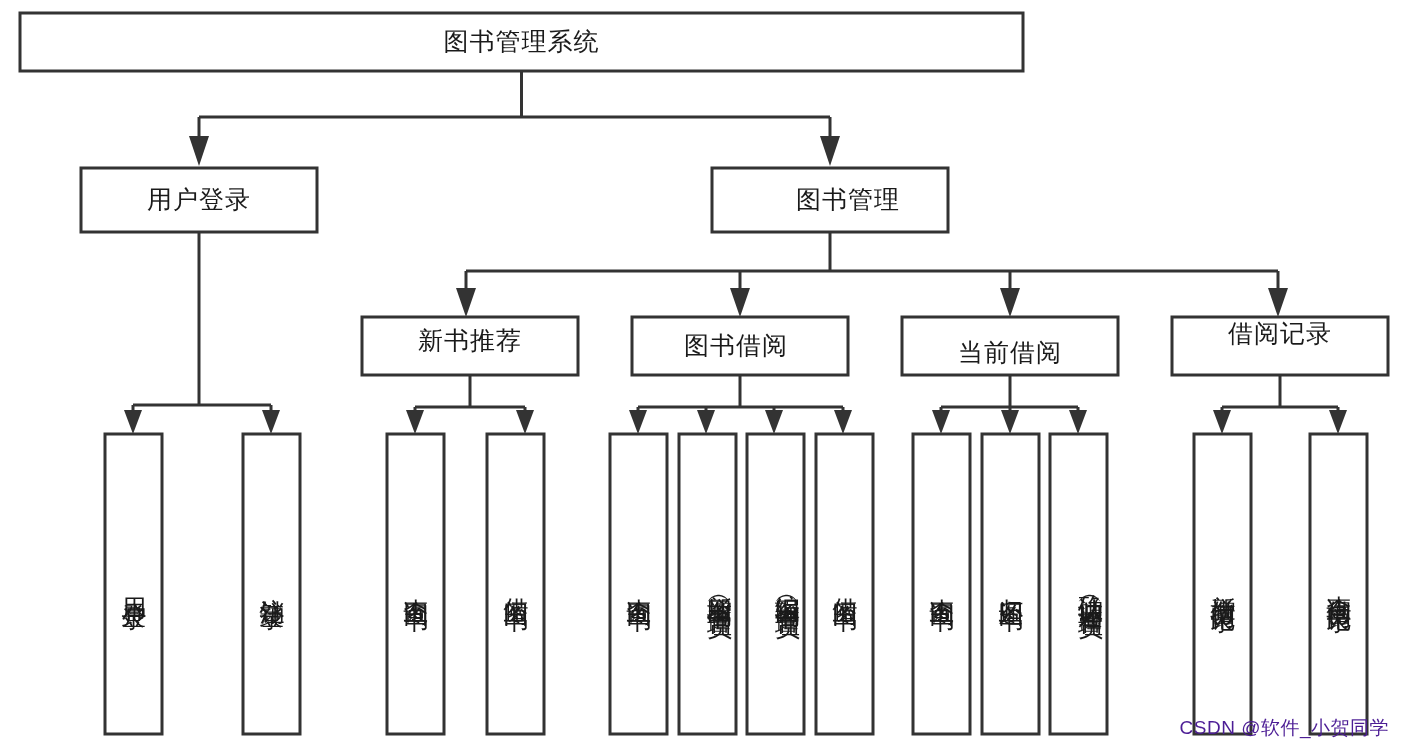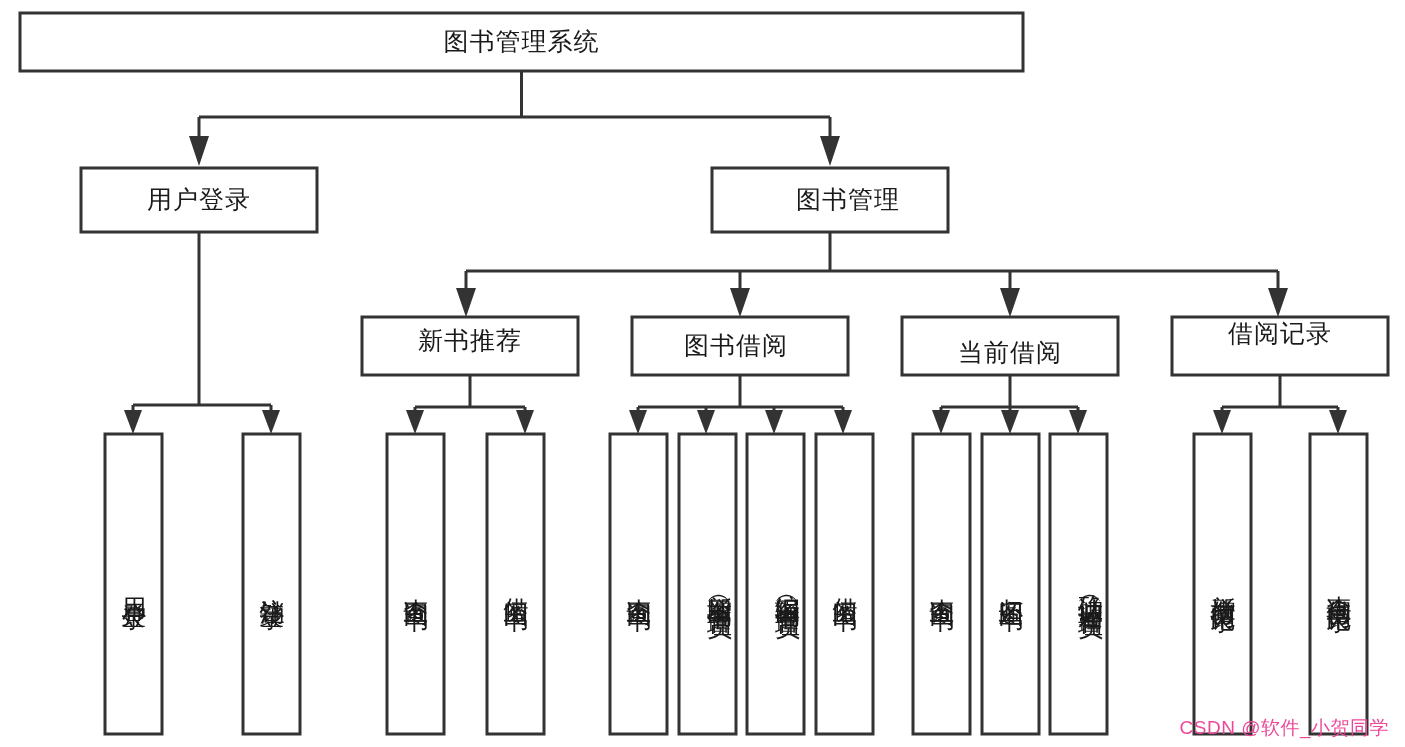--- a/index.html
+++ b/index.html
@@ -65,21 +65,21 @@
     letter-spacing: 3px;
     align-items: center;
     justify-content: center;
     text-align: center;
   }
   .watermark {
     position: absolute;
     right: 16px;
     bottom: 6px;
     font-size: 19px;
-    color: #ec4899;
+    color: #4c1d95;
     font-family: "Liberation Sans", "DejaVu Sans", sans-serif;
     letter-spacing: 0.5px;
     white-space: nowrap;
     pointer-events: none;
   }
 </style>
 </head>
 <body>
 
 <div id="diagram-root">

